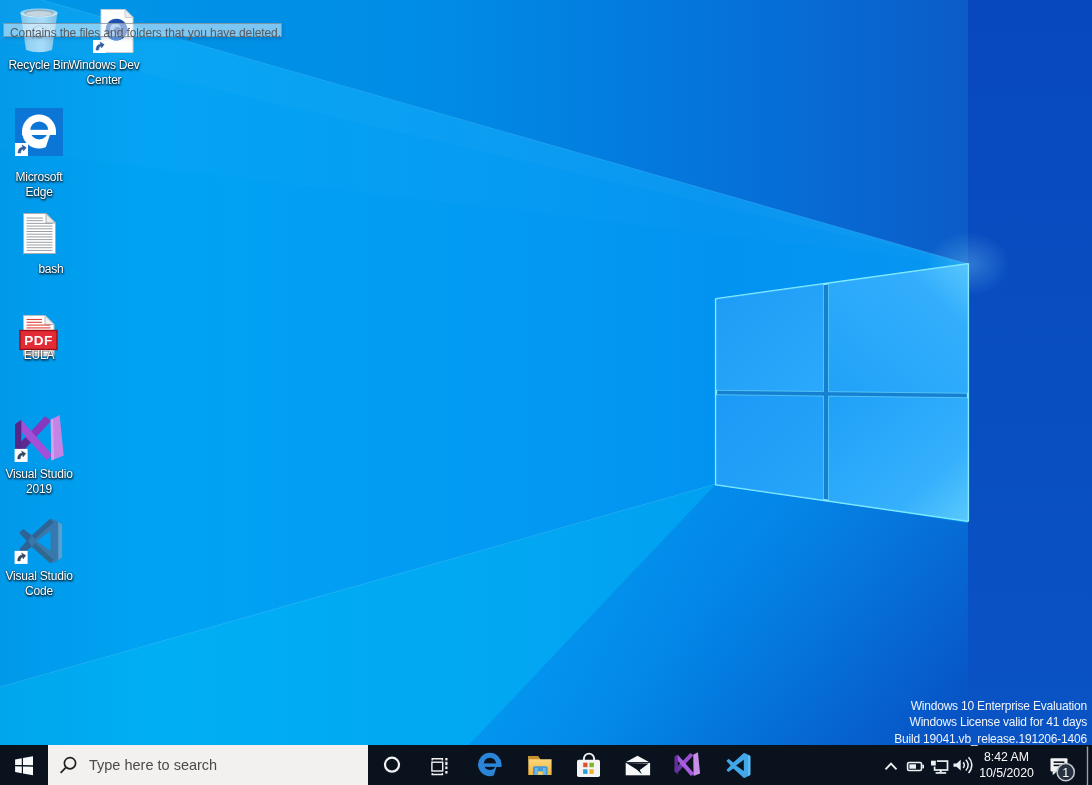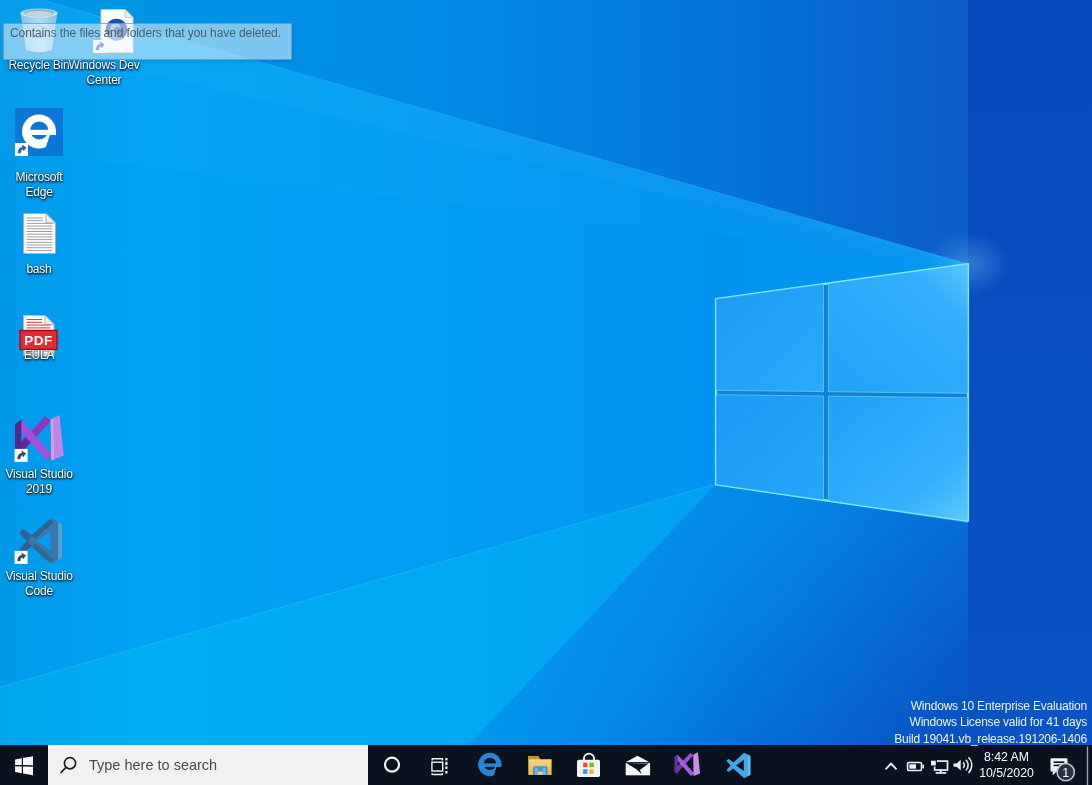--- a/index.html
+++ b/index.html
@@ -1,22 +1,22 @@
 <!DOCTYPE html>
 <html><head>
 <meta charset="utf-8">
 <style>
   html,body{margin:0;padding:0;width:1092px;height:785px;overflow:hidden;background:#0fa0e8;font-family:"Liberation Sans",sans-serif;}
   #wall{position:absolute;left:0;top:0;}
   .ic{position:absolute;}
   .lbl{position:absolute;color:#fff;font-size:12px;line-height:15px;letter-spacing:-0.2px;text-align:center;
        text-shadow:0 1px 2px rgba(0,0,0,.9),0 0 2px rgba(0,0,0,.5),1px 2px 2px rgba(0,0,0,.35);}
-  #tooltip{position:absolute;left:3px;top:23px;height:37px;box-sizing:border-box;
+  #tooltip{position:absolute;left:3px;top:23px;height:14px;box-sizing:border-box;
        background:rgba(240,248,253,.52);border:1px solid rgba(120,132,144,.7);
-       font-size:12px;letter-spacing:-0.1px;color:#525a62;padding:2px 10px 0 6px;white-space:nowrap;
+       font-size:12px;letter-spacing:-0.1px;color:#525a62;padding:2px 0 0 6px;white-space:nowrap;
        box-shadow:1px 2px 3px rgba(0,30,70,.15);}
   #wm{position:absolute;right:5px;top:698px;text-align:right;color:rgba(255,255,255,.93);
       font-size:12px;letter-spacing:-0.2px;line-height:16.3px;}
   #bar{position:absolute;left:0;top:745px;width:1092px;height:40px;background:#0a131d;}
 </style>
 </head>
 <body>
 <svg id="wall" width="1092" height="785" viewBox="0 0 1092 785">
 <defs>
   <linearGradient id="base" x1="0" y1="0" x2="1" y2="0">
@@ -180,21 +180,21 @@
     <polygon points="34,1.5 37.6,4.8 19,21.6 15.7,18.1" fill="#2e6494"></polygon>
     <polygon points="15.7,28.9 19,25.4 37.6,42.2 34,45.5" fill="#31688f"></polygon>
     <polygon points="42.2,4.3 46.1,7.1 46.1,39.9 42.2,42.7" fill="#58a0d2"></polygon>
   </g>
   <rect x="0.6" y="33.9" width="13" height="13" fill="#fff"></rect>
   <path d="M3.6,43.9 Q3.6,38.7 8.2,38.1 L7.6,35.9 11.8,38.5 9.1,41.9 8.7,40 Q6.2,40.7 6.2,43.9 Z" fill="#33475e" stroke="#33475e" stroke-width="0.4"></path>
 </svg>
 <div class="lbl" style="left:4px;top:57.5px;width:70px">Recycle Bin</div>
 <div class="lbl" style="left:62px;top:57.5px;width:84px">Windows Dev<br>Center</div>
 <div class="lbl" style="left:4px;top:170px;width:70px">Microsoft<br>Edge</div>
-<div class="lbl" style="left:4px;top:261.5px;width:70px">bash</div>
+<div class="lbl" style="left:16px;top:261.5px;width:70px">bash</div>
 <div class="lbl" style="left:4px;top:348px;width:70px">EULA</div>
 <div class="lbl" style="left:-3px;top:466.5px;width:84px">Visual Studio<br>2019</div>
 <div class="lbl" style="left:-3px;top:569px;width:84px">Visual Studio<br>Code</div>
 <div id="bar"><svg width="1092" height="40" viewBox="0 0 1092 40">
 <defs>
   <linearGradient id="fold" x1="0" y1="0" x2="0" y2="1">
     <stop offset="0" stop-color="#fbdc84"></stop>
           <stop offset="1" stop-color="#f3b53f"></stop>
   </linearGradient>
 </defs>

